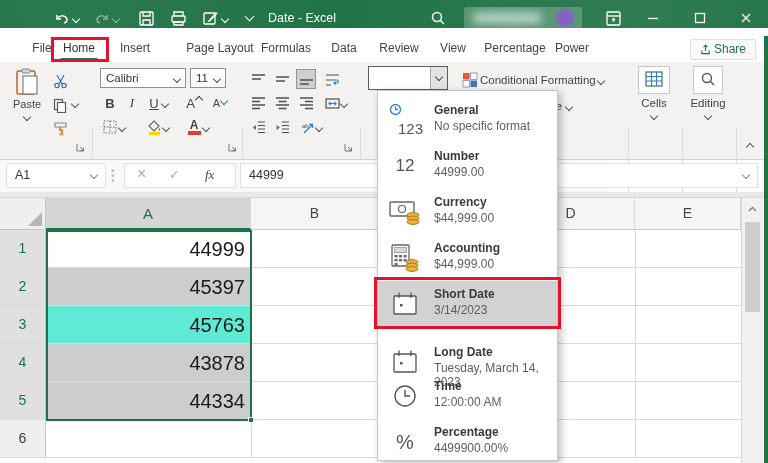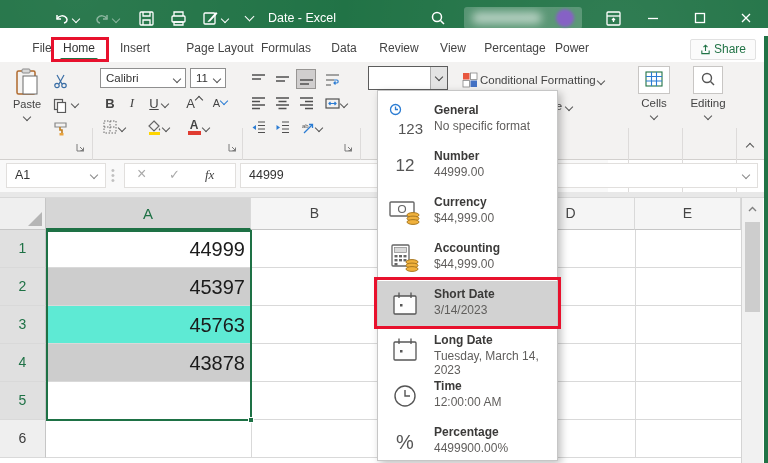--- a/index.html
+++ b/index.html
@@ -444,20 +444,21 @@
     <div class="rowhead selrow" style="top:70px;height:38px">2</div>
     <div class="rowhead selrow" style="top:108px;height:38px">3</div>
     <div class="rowhead selrow" style="top:146px;height:38px">4</div>
     <div class="rowhead selrow" style="top:184px;height:38px">5</div>
     <div class="rowhead" style="top:222px;height:38px">6</div>
 
     <div class="cellA" style="top:32px;height:38px;background:#fff">44999</div>
     <div class="cellA" style="top:70px;height:38px;background:#cdcdcd">45397</div>
     <div class="cellA" style="top:108px;height:38px;background:#5eead4">45763</div>
     <div class="cellA" style="top:146px;height:38px;background:#cdcdcd">43878</div>
+    <div class="cellA" style="top:184px;height:38px;background:#cdcdcd">44334</div>
 
     <div class="vline" style="left:251px;top:32px;height:228px"></div>
     <div class="vline" style="left:379px;top:32px;height:228px"></div>
     <div class="vline" style="left:507px;top:32px;height:228px"></div>
     <div class="vline" style="left:635px;top:32px;height:228px"></div>
     <div class="hline" style="left:46px;top:69px;width:695px"></div>
     <div class="hline" style="left:46px;top:107px;width:695px"></div>
     <div class="hline" style="left:46px;top:145px;width:695px"></div>
     <div class="hline" style="left:46px;top:183px;width:695px"></div>
     <div class="hline" style="left:46px;top:221px;width:695px"></div>
@@ -544,21 +545,21 @@
         <svg width="28" height="26" viewBox="0 0 28 26" fill="none" stroke="#555" stroke-width="1.3">
             <rect x="3" y="5" width="22" height="18" rx="1" fill="#fdfdfd"></rect>
             <path d="M8 1.5 V7 M20 1.5 V7"></path>
             <rect x="9" y="13" width="2.5" height="2.5" fill="#555" stroke="none"></rect>
           </svg>
       </span>
       <span class="dd-title">Short Date</span>
       <span class="dd-sample">3/14/2023</span>
     </div>
 
-    <div class="dd-item" style="top:236px">
+    <div class="dd-item" style="top:248px">
       <span class="dd-icon">
         <svg width="28" height="26" viewBox="0 0 28 26" fill="none" stroke="#555" stroke-width="1.3">
             <rect x="3" y="5" width="22" height="18" rx="1" fill="#fdfdfd"></rect>
             <path d="M8 1.5 V7 M20 1.5 V7"></path>
             <rect x="9" y="13" width="2.5" height="2.5" fill="#555" stroke="none"></rect>
           </svg>
       </span>
       <span class="dd-title">Long Date</span>
       <span class="dd-sample">Tuesday, March 14, 2023</span>
     </div>

